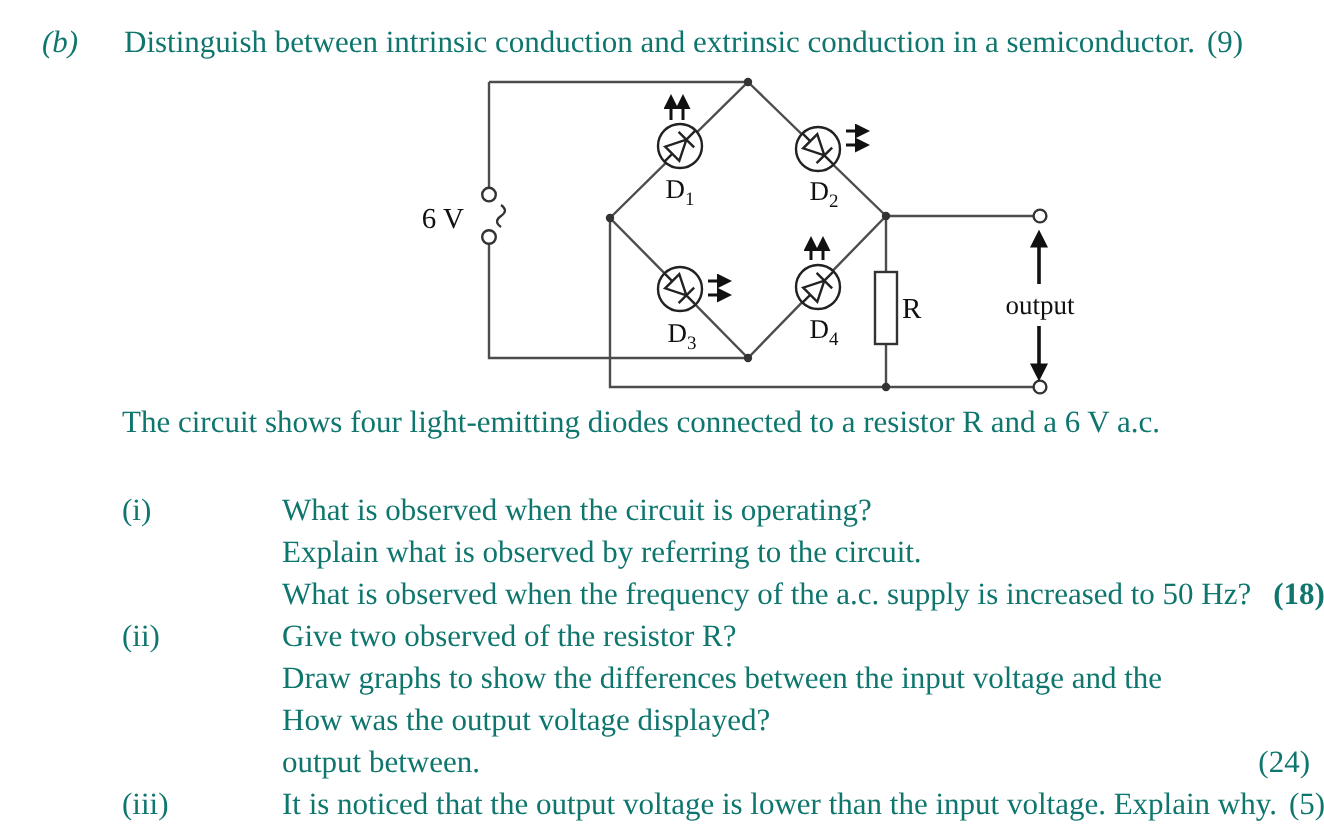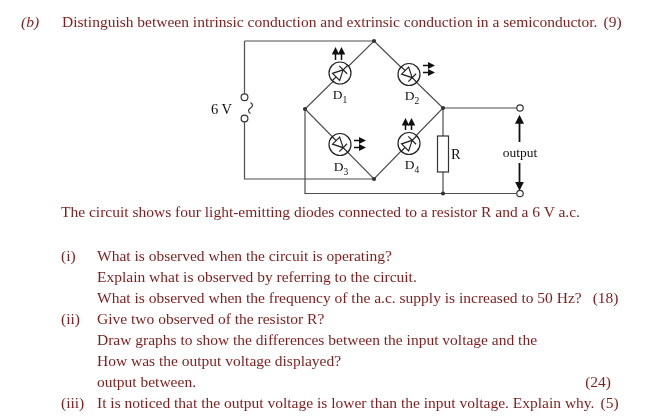--- a/index.html
+++ b/index.html
@@ -1,27 +1,27 @@
 <!DOCTYPE html>
 <html><head>
 <meta charset="utf-8">
 <style>
   html,body{margin:0;padding:0;background:#e8e8e8;}
   .page{position:relative;width:662px;height:417px;background:#ffffff;
-        font-family:"Liberation Serif",serif;font-size:15.5px;color:#7f1d1d;
+        font-family:"Liberation Serif",serif;font-size:15.5px;color:#0f766e;
         overflow:hidden;}
   .hdr{position:absolute;left:21px;top:13px;white-space:nowrap;}
   .hdr .blabel{font-style:italic;display:inline-block;width:41px;}
   .marks-sp{margin-left:6px;}
-  .marks-gap{margin-left:11px;}
+  .marks-gap{margin-left:11px;font-weight:bold;}
   .desc{position:absolute;left:61px;top:201px;line-height:21px;white-space:nowrap;text-align:center;}
   .questions{position:absolute;left:61px;top:245px;line-height:21px;}
   .qgroup{display:flex;align-items:flex-start;}
   .qnum{width:36px;flex:none;}
-  .qline{white-space:nowrap;}
+  .qline{white-space:nowrap;margin-left:44px;}
   .qline.flexline{display:flex;width:527px;}
   .marks-right{margin-left:auto;padding-right:13px;}
   .circuit{position:absolute;left:180px;top:36px;}
   svg text{font-family:"Liberation Serif",serif;}
 </style>
 </head>
 <body>
 
 <div class="page">
 

